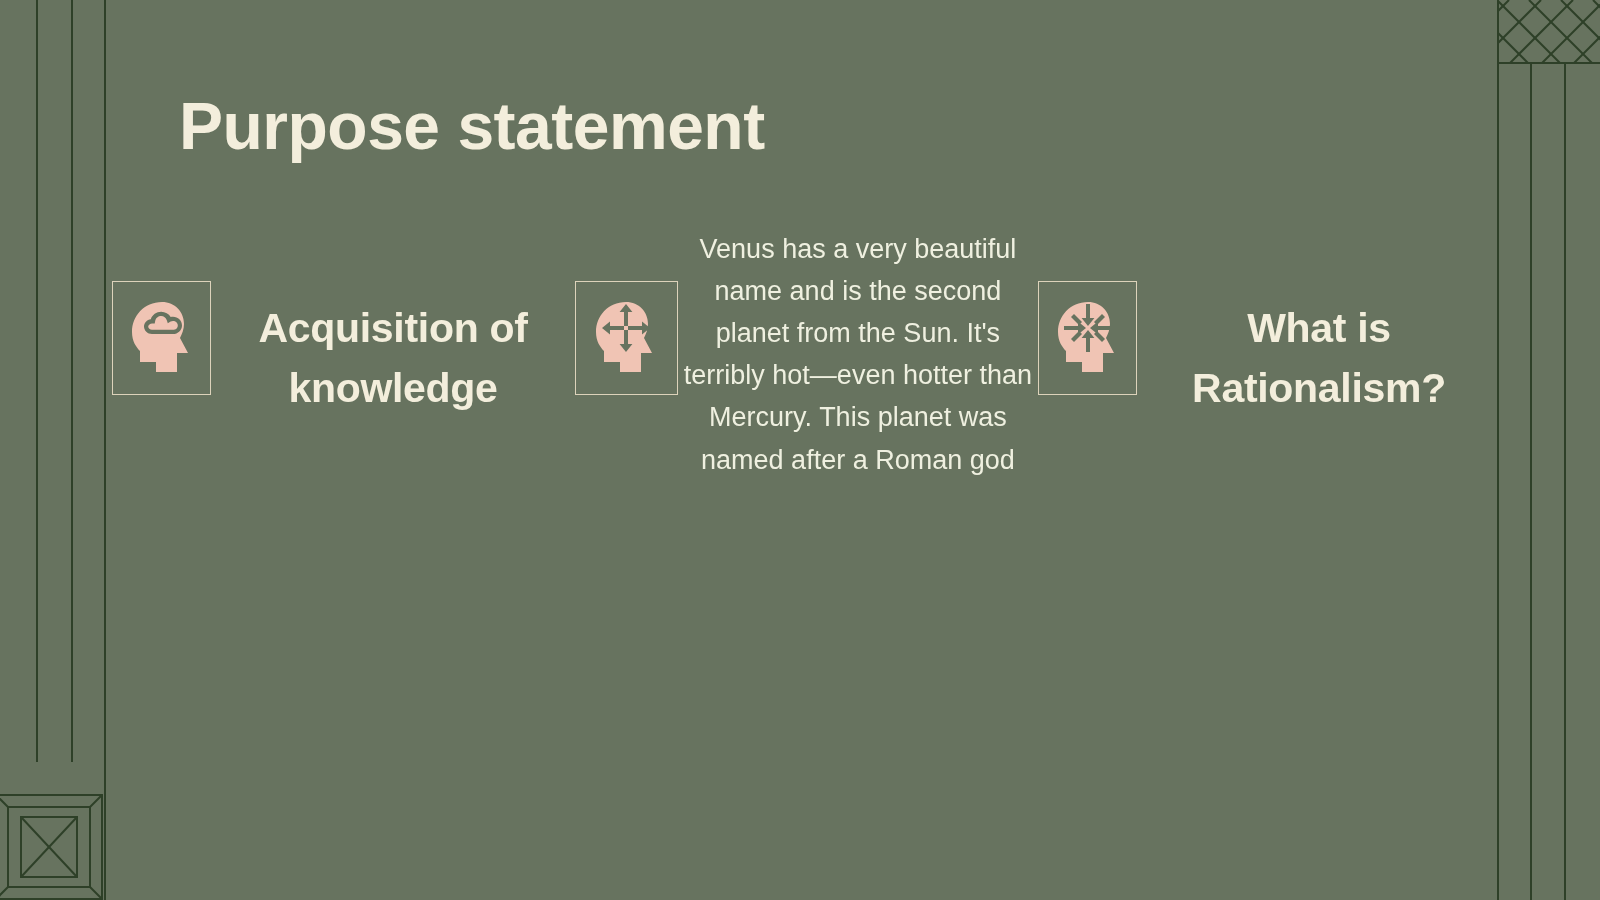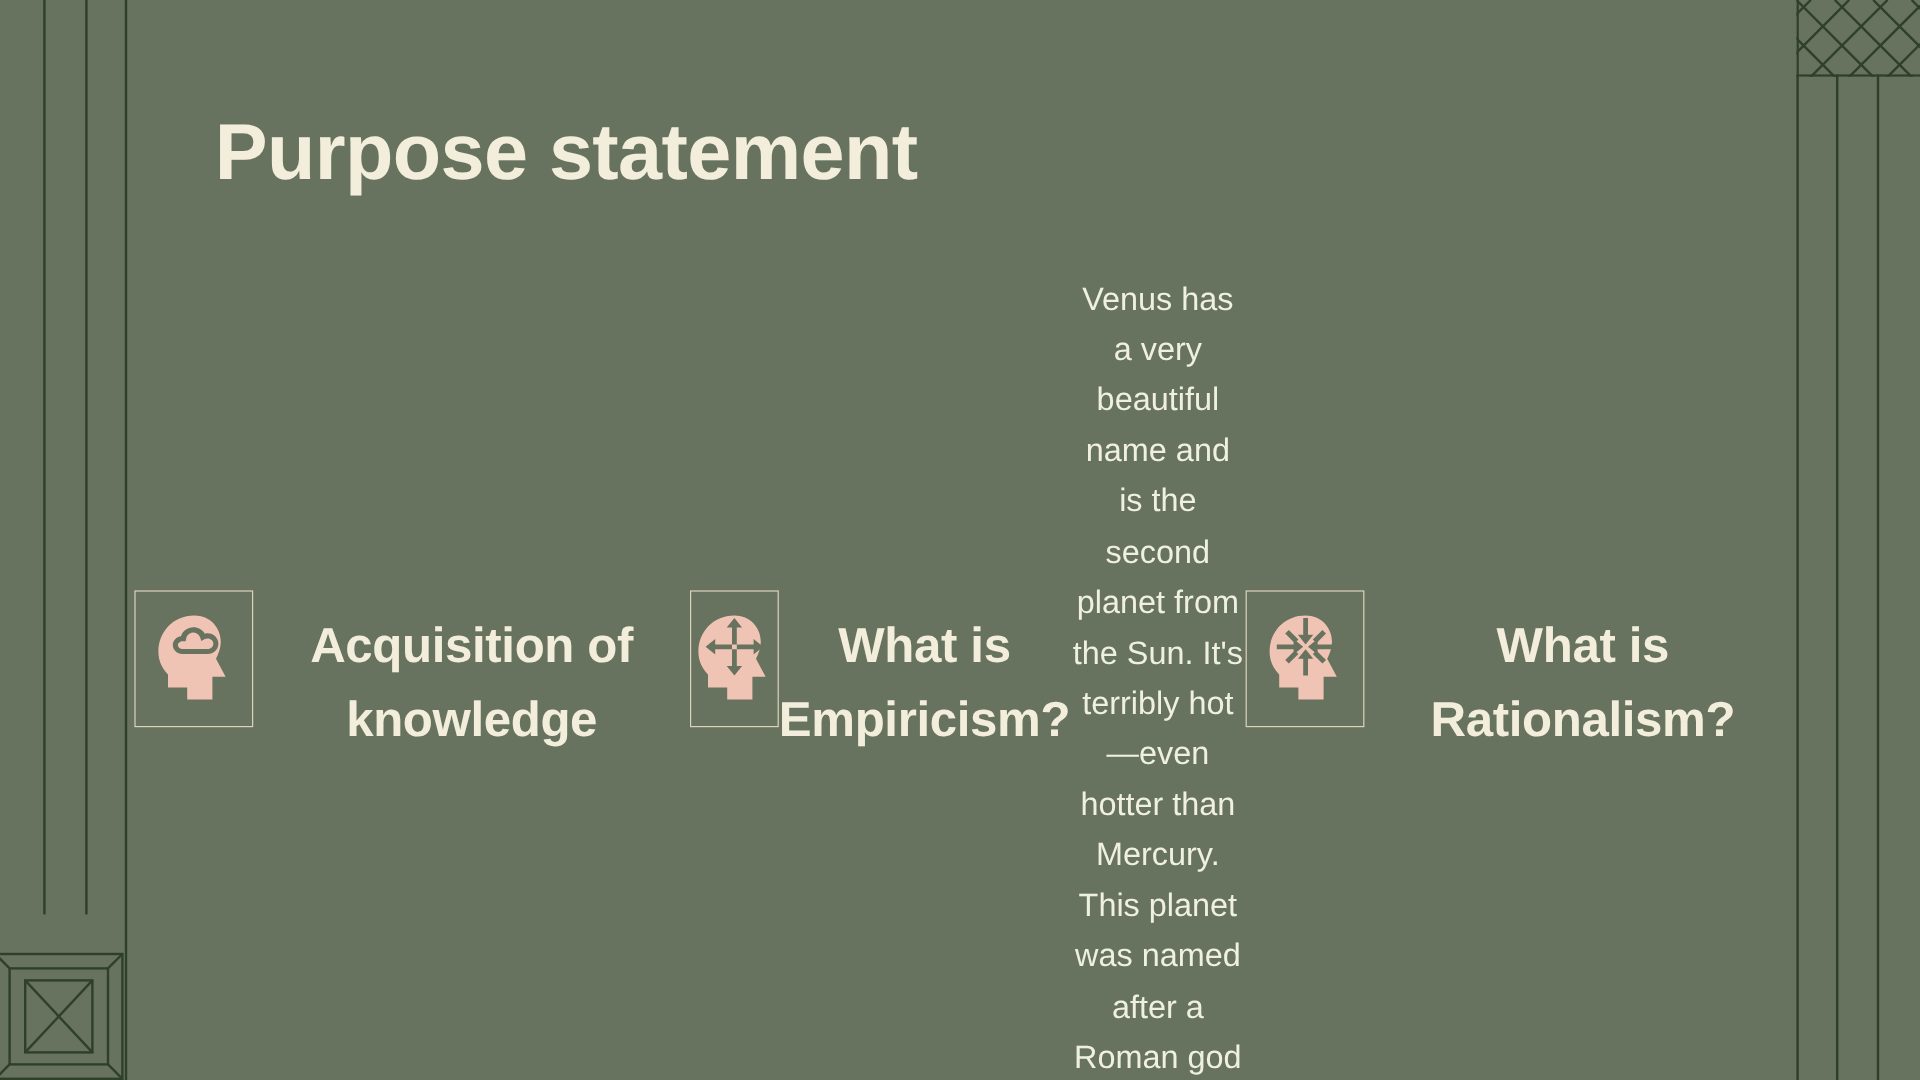--- a/index.html
+++ b/index.html
@@ -217,21 +217,20 @@
             <path d="M34 26 L34 12 L29.6 12 L36 4 L42.4 12 L38 12 L38 26 Z"></path>
 
             <path d="M34 30 L34 44 L29.6 44 L36 52 L42.4 44 L38 44 L38 30 Z"></path>
 
             <path d="M34 26 L20 26 L20 21.6 L12 28 L20 34.4 L20 30 L34 30 Z"></path>
 
             <path d="M38 26 L52 26 L52 21.6 L60 28 L52 34.4 L52 30 L38 30 Z"></path>
           </g>
         </svg>
       </div>
-      <div class="col-heading">What is Empiricism?</div>
       <div class="col-body">Venus has a very beautiful name and is the second planet from the Sun. It's terribly hot—even hotter than Mercury. This planet was named after a Roman god</div>
     </div>
 
     <div class="col c3">
       <div class="icon-frame">
         <svg width="72" height="76" viewBox="0 0 72 76">
           <path fill="#f0c4b4" d="
             M36 2
             C18 2 6 16 6 32
             C6 41 10 47 14 51

